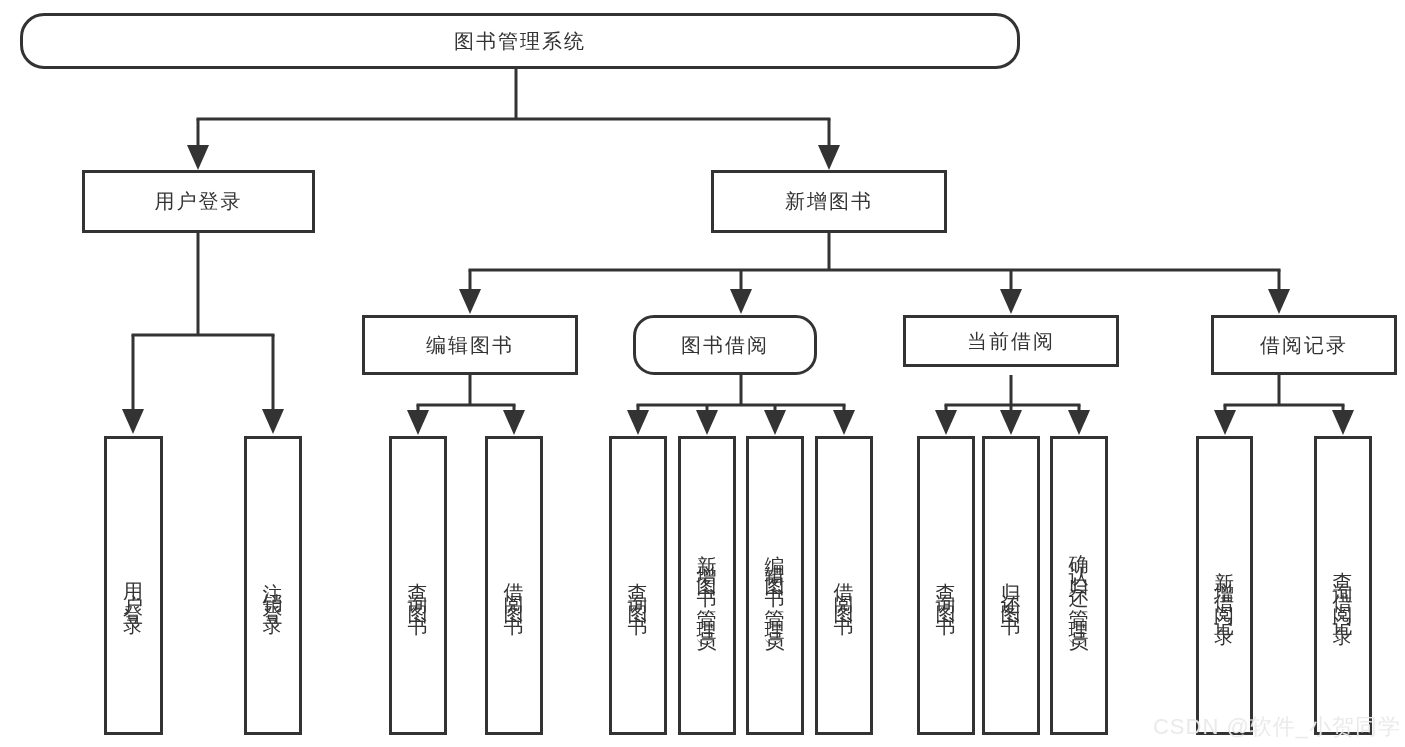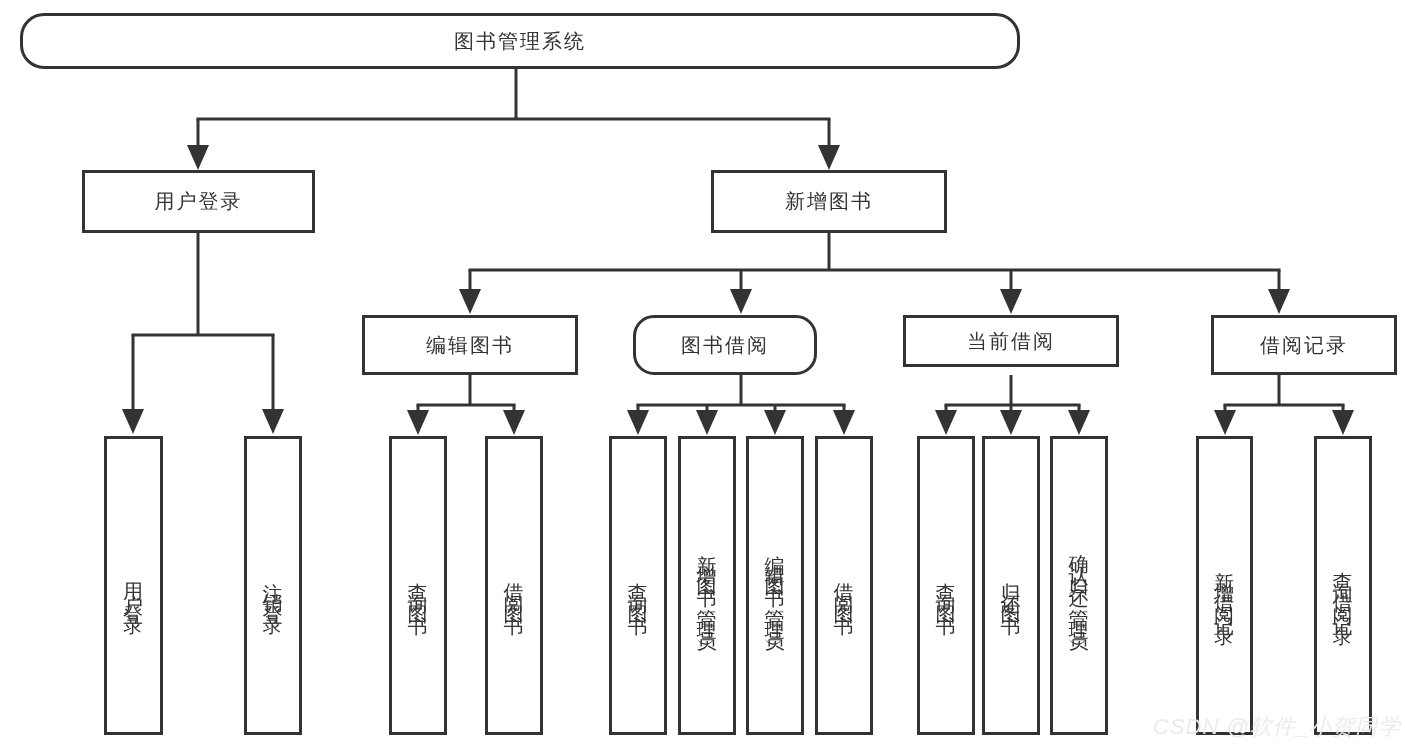--- a/index.html
+++ b/index.html
@@ -41,21 +41,20 @@
   .watermark {
     position: absolute;
     right: 4px;
     bottom: 5px;
     z-index: 3;
     font-size: 22px;
     letter-spacing: 1px;
     color: rgba(233, 233, 235, 0.95);
     text-shadow: 0 0 1px rgba(255,255,255,0.35);
     white-space: nowrap;
-    font-style: italic;
   }
 </style>
 </head>
 <body>
 
 <div class="stage">
 
   <svg class="connectors" width="1405" height="747" viewBox="0 0 1405 747">
     <g stroke="#333333" stroke-width="3" fill="none">
 

